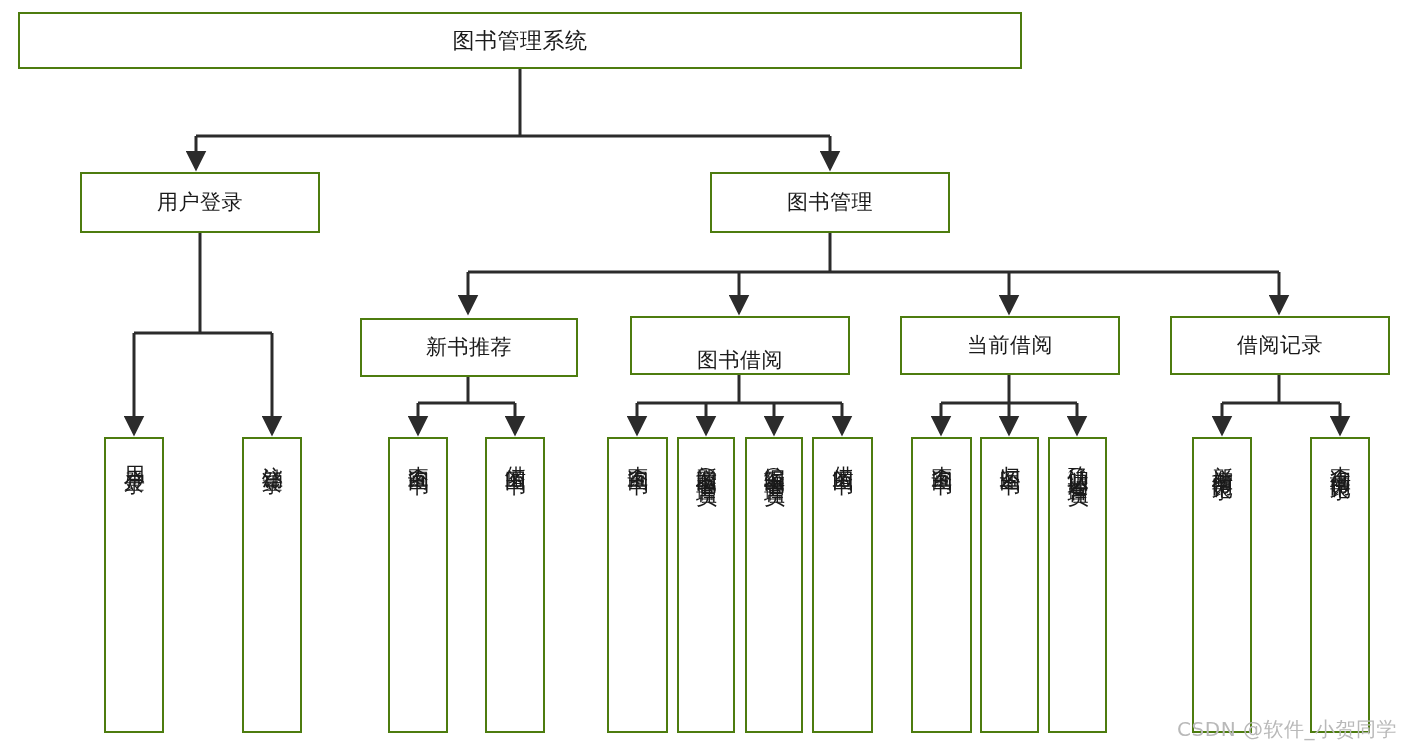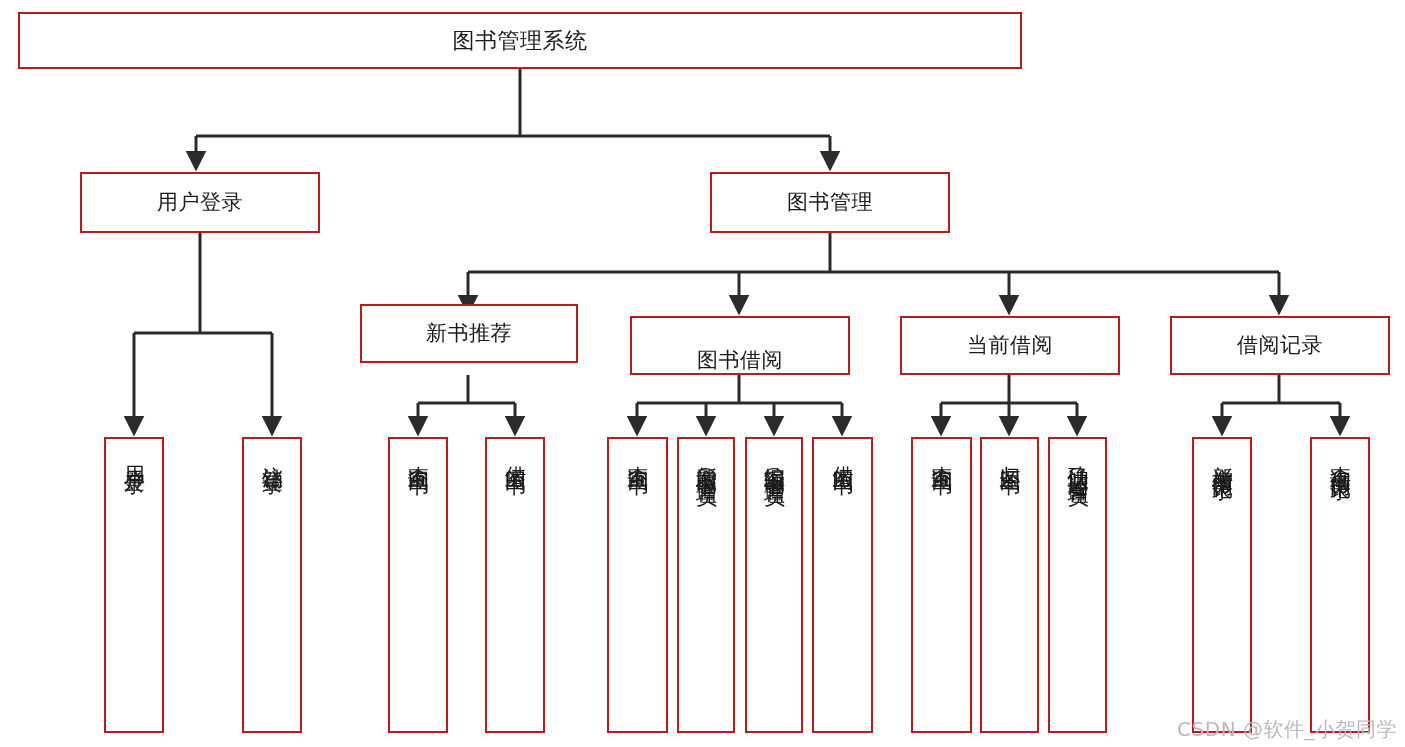--- a/index.html
+++ b/index.html
@@ -22,21 +22,21 @@
     position: absolute;
     left: 0;
     top: 0;
     width: 1405px;
     height: 747px;
     pointer-events: none;
   }
   .node {
     position: absolute;
     box-sizing: border-box;
-    border: 2px solid #b91c1c;
+    border: 2px solid #4d7c0f;
     background: #ffffff;
     display: flex;
     align-items: center;
     justify-content: center;
     color: #1a1a1a;
   }
   .node-label {
     display: block;
     text-align: center;
     line-height: 1.18;
@@ -134,21 +134,21 @@
     <span class="node-label">图书管理系统</span>
   </div>
 
   <div class="node horiz" style="left:80px; top:172px; width:240px; height:61px;">
     <span class="node-label">用户登录</span>
   </div>
   <div class="node horiz" style="left:710px; top:172px; width:240px; height:61px;font-family:Liberation Serif, serif;">
     <span class="node-label">图书管理</span>
   </div>
 
-  <div class="node horiz" style="left:360px; top:304px; width:218px; height:59px;">
+  <div class="node horiz" style="left:360px; top:318px; width:218px; height:59px;">
     <span class="node-label">新书推荐</span>
   </div>
   <div class="node horiz" style="left:630px; top:316px; width:220px; height:59px;align-items:flex-end;">
     <span class="node-label">图书借阅</span>
   </div>
   <div class="node horiz" style="left:900px; top:316px; width:220px; height:59px;">
     <span class="node-label">当前借阅</span>
   </div>
   <div class="node horiz" style="left:1170px; top:316px; width:220px; height:59px;">
     <span class="node-label">借阅记录</span>

